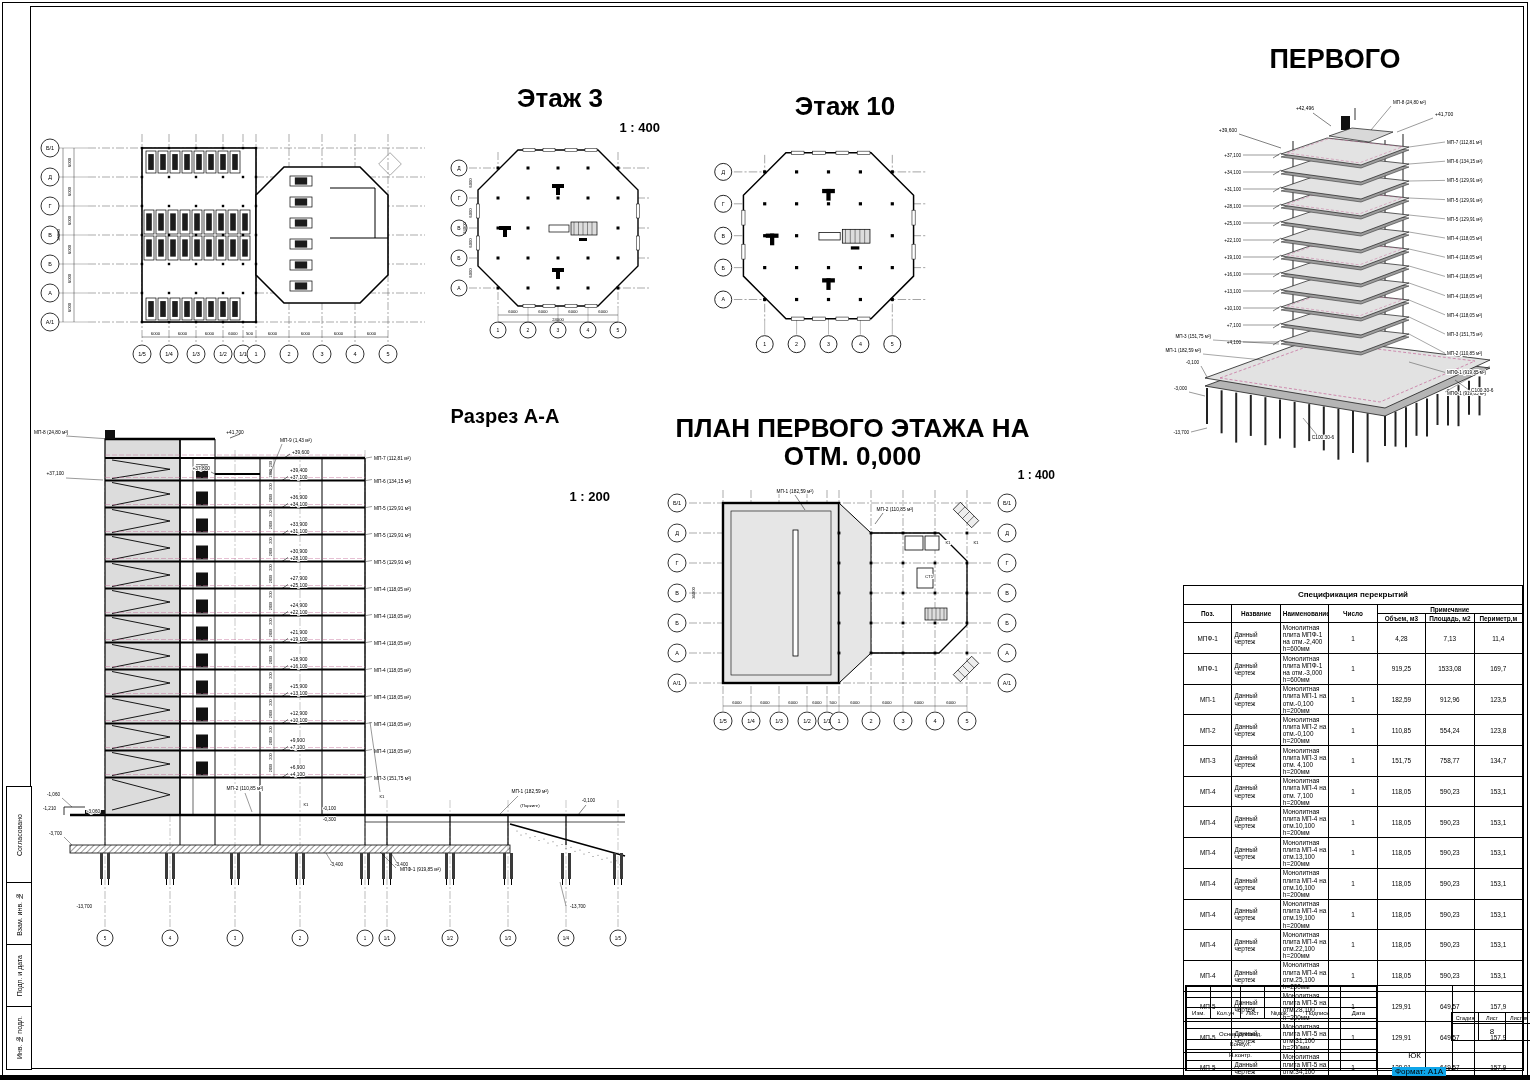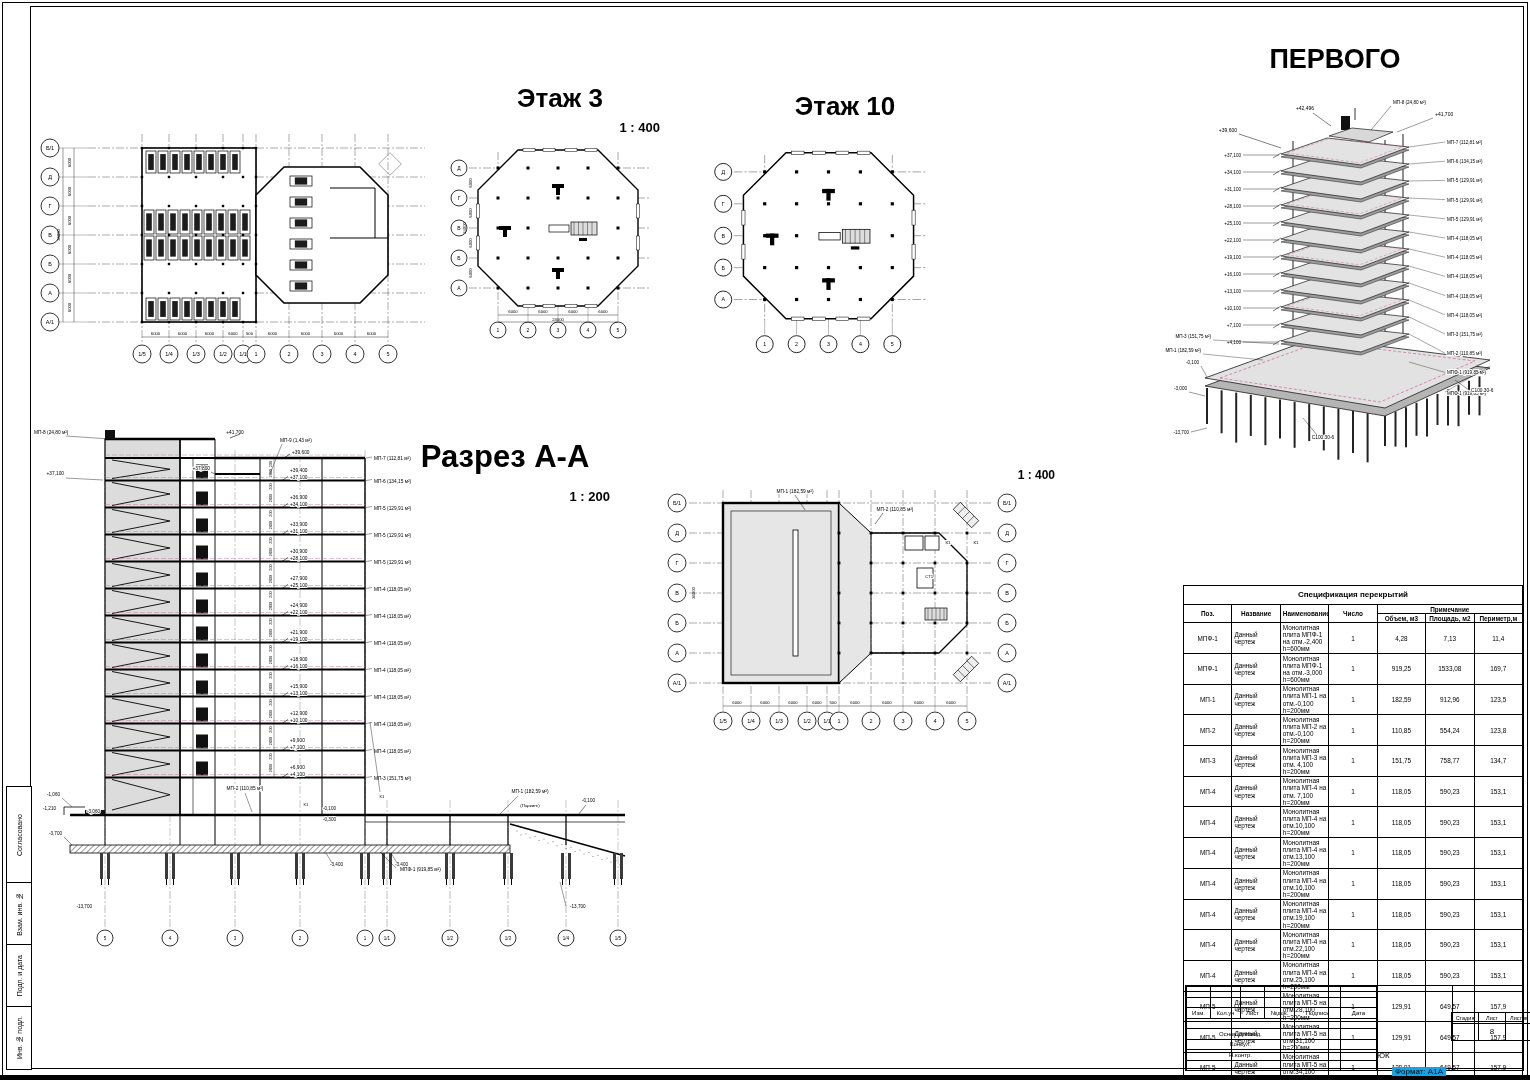--- a/index.html
+++ b/index.html
@@ -21,21 +21,21 @@
   #spec th,#spec td{border:1px solid #000;padding:0.5px 2px;text-align:center;vertical-align:middle;line-height:1.12;overflow:hidden;}
   #spec .t-title{font-size:8px;font-weight:bold;height:17px;}
   #spec th{font-weight:bold;}
   #spec .ln{text-align:left;}
   
   .titleblock{position:absolute;left:1185px;top:985px;width:337px;height:84px;border:1px solid #000;}
   .tbl{border-collapse:collapse;table-layout:fixed;font-size:6px;}
   .tbl td,.tbl th{border:1px solid #000;padding:0 1px;height:9.5px;text-align:center;overflow:hidden;white-space:nowrap;}
   #tb-left{position:absolute;left:0;top:0;width:190px;height:84px;}
   .tb-mid{position:absolute;left:190px;top:0;width:75px;height:84px;border-left:1px solid #000;border-right:1px solid #000;}
-  .tb-mid span{position:absolute;left:0;right:0;bottom:10px;text-align:left;font-size:8px;}
+  .tb-mid span{position:absolute;left:0;right:0;bottom:10px;text-align:center;font-size:8px;}
   .tb-right{position:absolute;left:265px;top:0;width:72px;height:84px;}
   #tb-stage{position:absolute;left:0;top:26px;width:72px;}
   #tb-stage th{font-weight:normal;font-size:5.5px;}
   #tb-stage td{height:16px;font-size:8px;}
   .format-note{position:absolute;left:1392px;top:1067px;font-size:8px;background:#0ea5e9;padding:0 3px;}
 </style>
 </head>
 <body>
 
 <div style="position:absolute;inset:0;">
@@ -55,22 +55,25 @@
   <div class="stamp-box" style="top:1006px;height:62px;">
     <span>Инв. № подл.</span>
     </div>
 
   <h2 class="view-title" style="left:460px;top:84px;width:200px;font-size:26px;">Этаж 3</h2>
   <div class="scale-label" style="left:460px;top:120px;width:200px;">1 : 400</div>
   <h2 class="view-title" style="left:740px;top:92px;width:210px;font-size:26px;">Этаж 10</h2>
   <h2 class="view-title" style="left:1145px;top:16px;width:380px;font-size:27px;">
       <br>
       <span>ПЕРВОГО</span></h2>
-  <h2 class="view-title" style="left:400px;top:440px;width:210px;font-size:31px;">Разрез А-А</h2>
+  <h2 class="view-title" style="left:400px;top:406px;width:210px;font-size:20px;">Разрез А-А</h2>
   <div class="scale-label" style="left:400px;top:466px;width:210px;margin-top:23px;">1 : 200</div>
+  <h2 class="view-title" style="left:650px;top:414px;width:405px;font-size:26px;">
+      <span>ПЛАН ПЕРВОГО ЭТАЖА НА</span><br>
+      <span>ОТМ. 0,000</span></h2>
   <div class="scale-label" style="left:650px;top:468px;width:405px;font-size:12px;">1 : 400</div>
 
   <svg id="svg-basement" style="left:30px;top:118px;" width="410" height="250" viewBox="0 0 410 250">
       <line x1="58" y1="30" x2="395" y2="30" stroke="#555" stroke-width="0.5" stroke-dasharray="8 2 2 2"></line>
       <line x1="29" y1="30" x2="58" y2="30" stroke="#555" stroke-width="0.4" stroke-dasharray=""></line>
       <circle cx="20" cy="30" r="9" fill="#fff" stroke="#000" stroke-width="0.8"></circle>
       <text x="20" y="31.98" font-size="5.5" text-anchor="middle" fill="#000" stroke="#fff" stroke-width="0" paint-order="stroke">Б/1</text>
       <line x1="58" y1="59" x2="395" y2="59" stroke="#555" stroke-width="0.5" stroke-dasharray="8 2 2 2"></line>
       <line x1="29" y1="59" x2="58" y2="59" stroke="#555" stroke-width="0.4" stroke-dasharray=""></line>
       <circle cx="20" cy="59" r="9" fill="#fff" stroke="#000" stroke-width="0.8"></circle>

